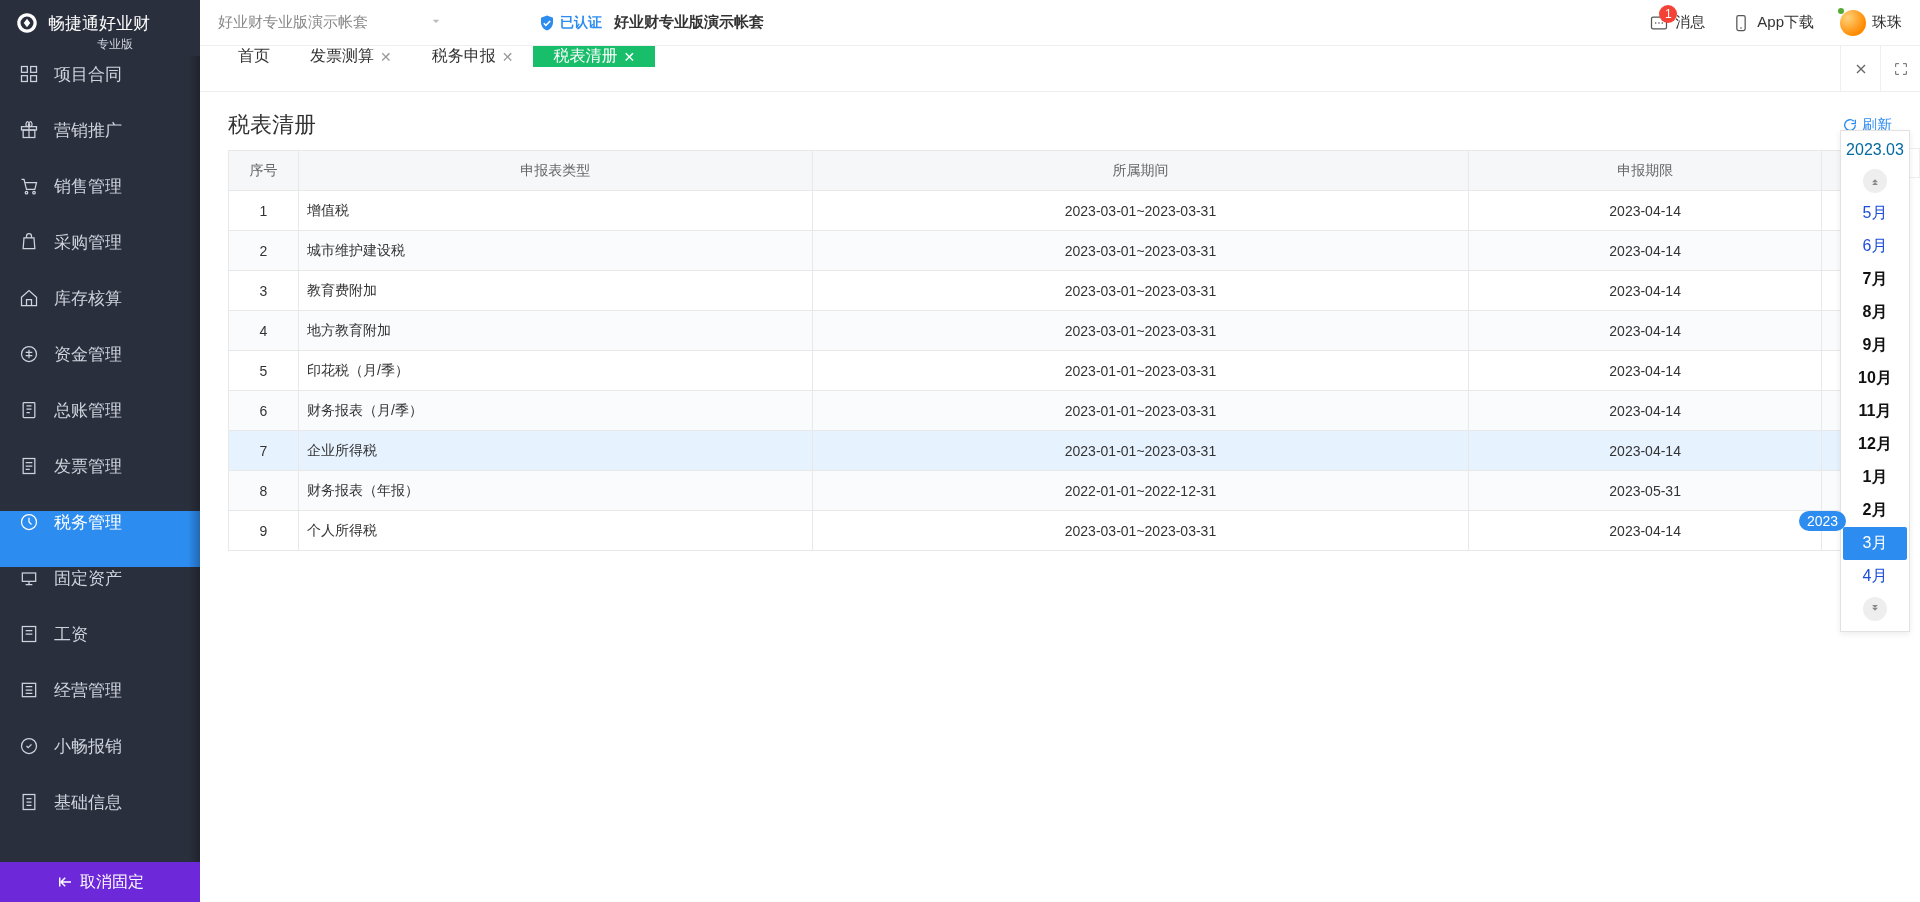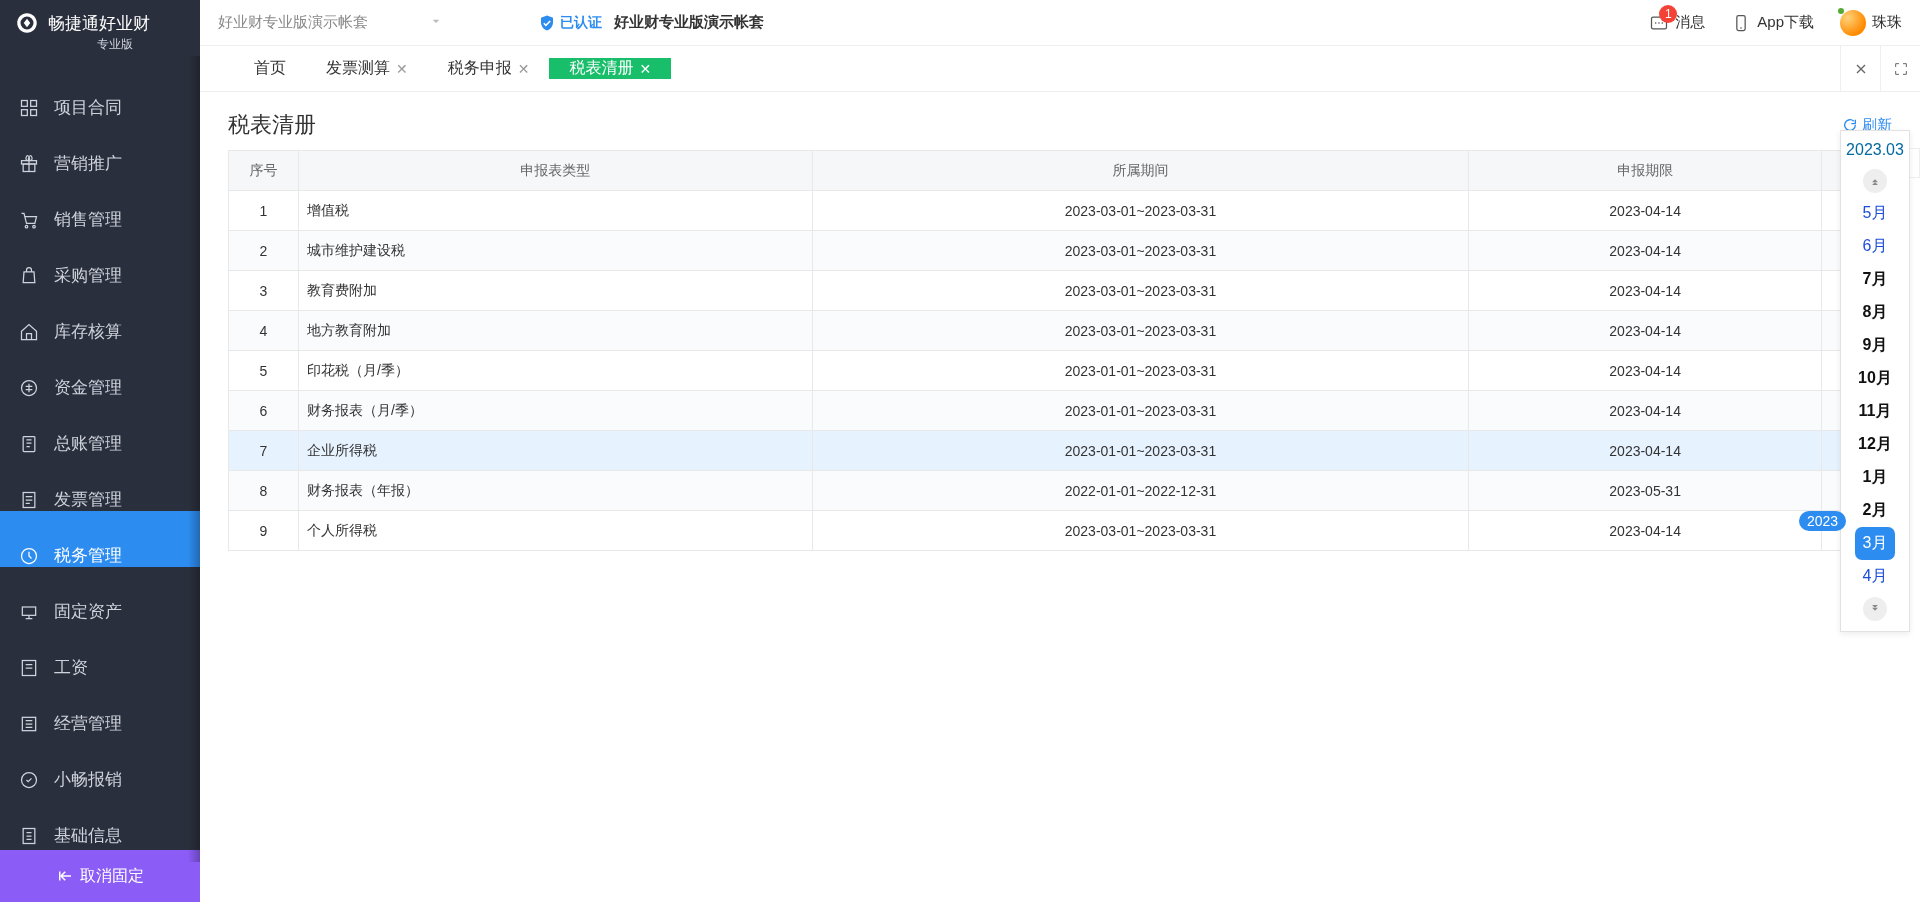--- a/index.html
+++ b/index.html
@@ -5,41 +5,41 @@
   * { margin:0; padding:0; box-sizing:border-box; }
   body { font-family:"Microsoft YaHei","PingFang SC",Arial,sans-serif; font-size:14px; color:#333; background:#fff; overflow:hidden;}
   .app { display:flex; width:1920px; height:902px; }
   
   .sidebar { width:200px; background:#2a2f3d; color:#cfd3dc; display:flex; flex-direction:column; position:relative;}
   .logo-row { display:flex; align-items:center; padding:10px 14px 2px; }
   .logo-row svg { flex:0 0 auto; }
   .logo-text { color:#fff; font-size:17px; font-weight:500; margin-left:8px;}
   .logo-sub { color:#cfd3dc; font-size:12px; text-align:center; padding-bottom:8px; margin-left:30px; margin-top:-2px;}
   .menu { flex:1; overflow:hidden; padding-top:2px;}
-  .menu-item { display:flex; align-items:flex-end; height:56px; padding:0 18px; font-size:17px; color:#cfd3dc; cursor:pointer; }
+  .menu-item { display:flex; align-items:flex-start; height:56px; padding:0 18px; font-size:17px; color:#cfd3dc; cursor:pointer; }
   .menu-item.active { background:#2d8cf0; color:#fff; }
   .menu-item .mi-icon { width:22px; height:22px; margin-right:14px; display:flex; align-items:center; justify-content:center;}
   .scroll-hint { position:absolute; right:0; top:56px; bottom:40px; width:12px; background:linear-gradient(to right, rgba(0,0,0,0), rgba(0,0,0,0.25)); }
-  .footer-btn { height:52px; background:#8b5cf6; color:#fff; display:flex; align-items:center; justify-content:center; font-size:16px; cursor:pointer;}
+  .footer-btn { height:40px; background:#6d28d9; color:#fff; display:flex; align-items:center; justify-content:center; font-size:16px; cursor:pointer;}
   .footer-btn svg { margin-right:6px; }
   
   .main { flex:1; display:flex; flex-direction:column; position:relative;}
   .topbar { height:46px; display:flex; align-items:center; border-bottom:1px solid #eee; padding:0 18px; position:relative;}
   .acct-select { color:#888; font-size:15px; display:flex; align-items:center; width:300px;}
   .acct-select .chev { margin-left:60px; color:#bbb;}
   .verified { display:flex; align-items:center; color:#2d8cf0; margin-left:20px; font-size:14px;font-weight:bold;}
   .verified svg { margin-right:4px;}
   .verified-text2 { color:#333; margin-left:12px; font-size:15px;}
   .top-right { margin-left:auto; display:flex; align-items:center; gap:26px;}
   .tr-item { display:flex; align-items:center; color:#333; font-size:15px; cursor:pointer; position:relative;}
   .tr-item svg { margin-right:6px;}
   .badge { position:absolute; top:-8px; left:10px; background:#f44336; color:#fff; border-radius:50%; width:18px; height:18px; font-size:12px; display:flex; align-items:center; justify-content:center;}
   .avatar { width:26px; height:26px; border-radius:50%; background:radial-gradient(circle at 30% 30%, #ffd27a 0%, #ff8a00 70%); margin-right:6px; position:relative;}
   .avatar::before{content:"";position:absolute;width:6px;height:6px;background:#5a3;border-radius:50%;top:-2px;left:-2px;}
-  .tabs { height:46px; background:#fff; border-bottom:1px solid #eee; display:flex; align-items:center; padding-left:34px; position:relative;}
+  .tabs { height:46px; background:#fff; border-bottom:1px solid #eee; display:flex; align-items:flex-start; padding-left:18px; position:relative;}
   .tab { display:flex; align-items:center; padding:0 20px; font-size:16px; color:#333; cursor:pointer; position:relative;}
   .tab .x { margin-left:6px; color:#999; font-size:14px;}
   .tab.active { background:#19be6b; color:#fff;}
   .tab.active .x { color:#fff;}
   .tab-ctrl { margin-left:auto; display:flex; align-items:center;}
   .tab-ctrl .btn { width:40px; height:46px; display:flex; align-items:center; justify-content:center; border-left:1px solid #eee; cursor:pointer; color:#666;}
   .page-head { display:flex; align-items:center; padding:18px 28px 10px;}
   .page-title { font-size:22px; color:#333;}
   .refresh { margin-left:auto; color:#2d8cf0; display:flex; align-items:center; font-size:15px; cursor:pointer;}
   .refresh svg{margin-right:4px;}
@@ -55,21 +55,21 @@
   .col-scroll { position:absolute; right:0; top:-2px; width:30px; height:30px; background:#fff; color:#aaa; display:flex; align-items:center; justify-content:center; border:1px solid #eee; font-size:18px;}
   
   .period-panel { position:absolute; top:130px; right:10px; width:70px; background:#fff; border:1px solid #e2e2e2; box-shadow:0 2px 6px rgba(0,0,0,0.08); padding-bottom:6px;}
   .period-head { text-align:center; padding:10px 0 6px; font-size:16px; color:#0369a1;}
   .period-nav { display:flex; justify-content:center; padding:4px 0;}
   .period-nav .circ { width:24px; height:24px; border-radius:50%; background:#eee; display:flex; align-items:center; justify-content:center; color:#888; cursor:pointer;}
   .period-list { display:flex; flex-direction:column; align-items:center;}
   .period-item { padding:6px 0; font-size:16px; color:#666; cursor:pointer;}
   .period-item.dim { color:#1d4ed8;}
   .period-item.bold { color:#111; font-weight:700;}
-  .period-item.active { background:#2d8cf0; color:#fff; width:40px; text-align:center; border-radius:7px;}
+  .period-item.active { background:#2d8cf0; color:#fff; width:64px; text-align:center; border-radius:2px;}
   .year-tag { position:absolute; left:-42px; top:380px; background:#2d8cf0; color:#fff; font-size:14px; padding:2px 8px; border-radius:10px;}
 </style>
 </head>
 <body>
 
 <div class="app">
   <div class="sidebar">
     <div class="logo-row">
       <svg width="26" height="26" viewBox="0 0 24 24">
           <path fill="#fff" d="M12 3c5 0 9 4 9 9s-4 9-9 9-9-4-9-9 4-9 9-9zm0 3a6 6 0 100 12 6 6 0 000-12zm0 2l3 4-3 4-3-4 3-4z"></path>

